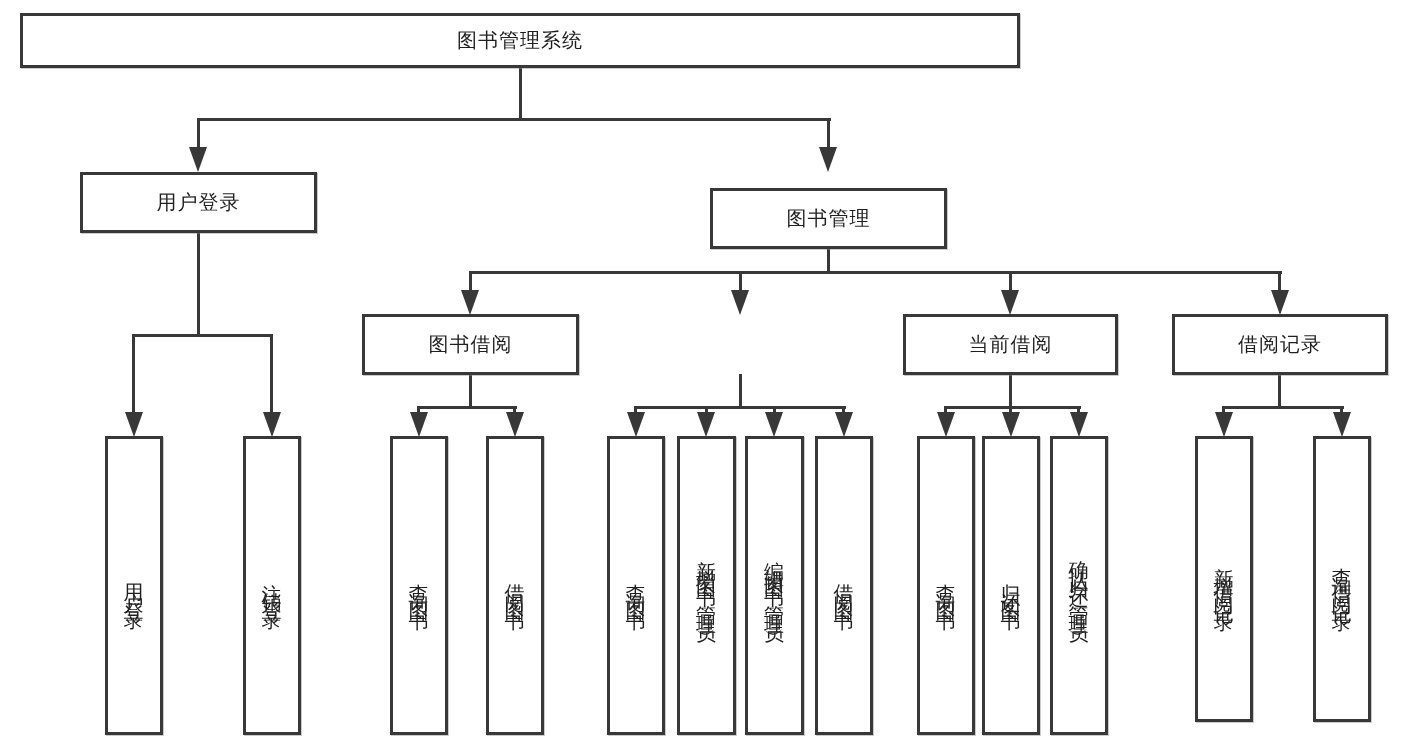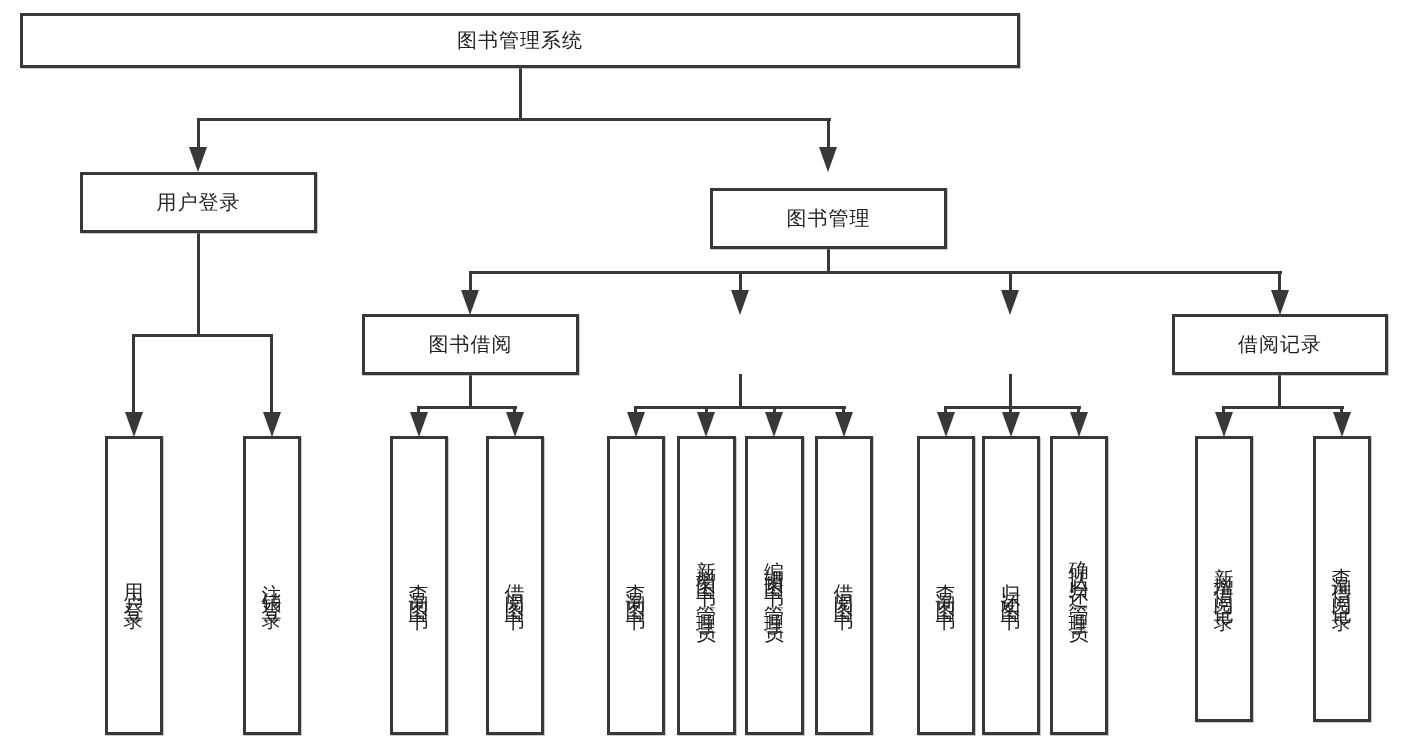--- a/index.html
+++ b/index.html
@@ -103,20 +103,23 @@
   <div class="vline" style="left:739px; top:271px; height:21px;"></div>
   <div class="arrow" style="left:731px; top:290px;"></div>
   <div class="vline" style="left:1009px; top:271px; height:21px;"></div>
   <div class="arrow" style="left:1001px; top:290px;"></div>
   <div class="vline" style="left:1278px; top:271px; height:21px;"></div>
   <div class="arrow" style="left:1271px; top:290px;"></div>
 
   <div class="box" style="left:362px; top:314px; width:217px; height:61px;">
     <span class="hlabel">图书借阅</span>
   </div>
+  <div class="box" style="left:903px; top:314px; width:215px; height:61px;">
+    <span class="hlabel">当前借阅</span>
+  </div>
   <div class="box" style="left:1172px; top:314px; width:216px; height:61px;">
     <span class="hlabel">借阅记录</span>
   </div>
 
   <div class="vline" style="left:469px; top:374px; height:34px;"></div>
   <div class="hline" style="left:417px; top:406px; width:100px;"></div>
   <div class="vline" style="left:417px; top:406px; height:9px;"></div>
   <div class="arrow" style="left:410px; top:412px;"></div>
   <div class="vline" style="left:513px; top:406px; height:9px;"></div>
   <div class="arrow" style="left:506px; top:412px;"></div>

